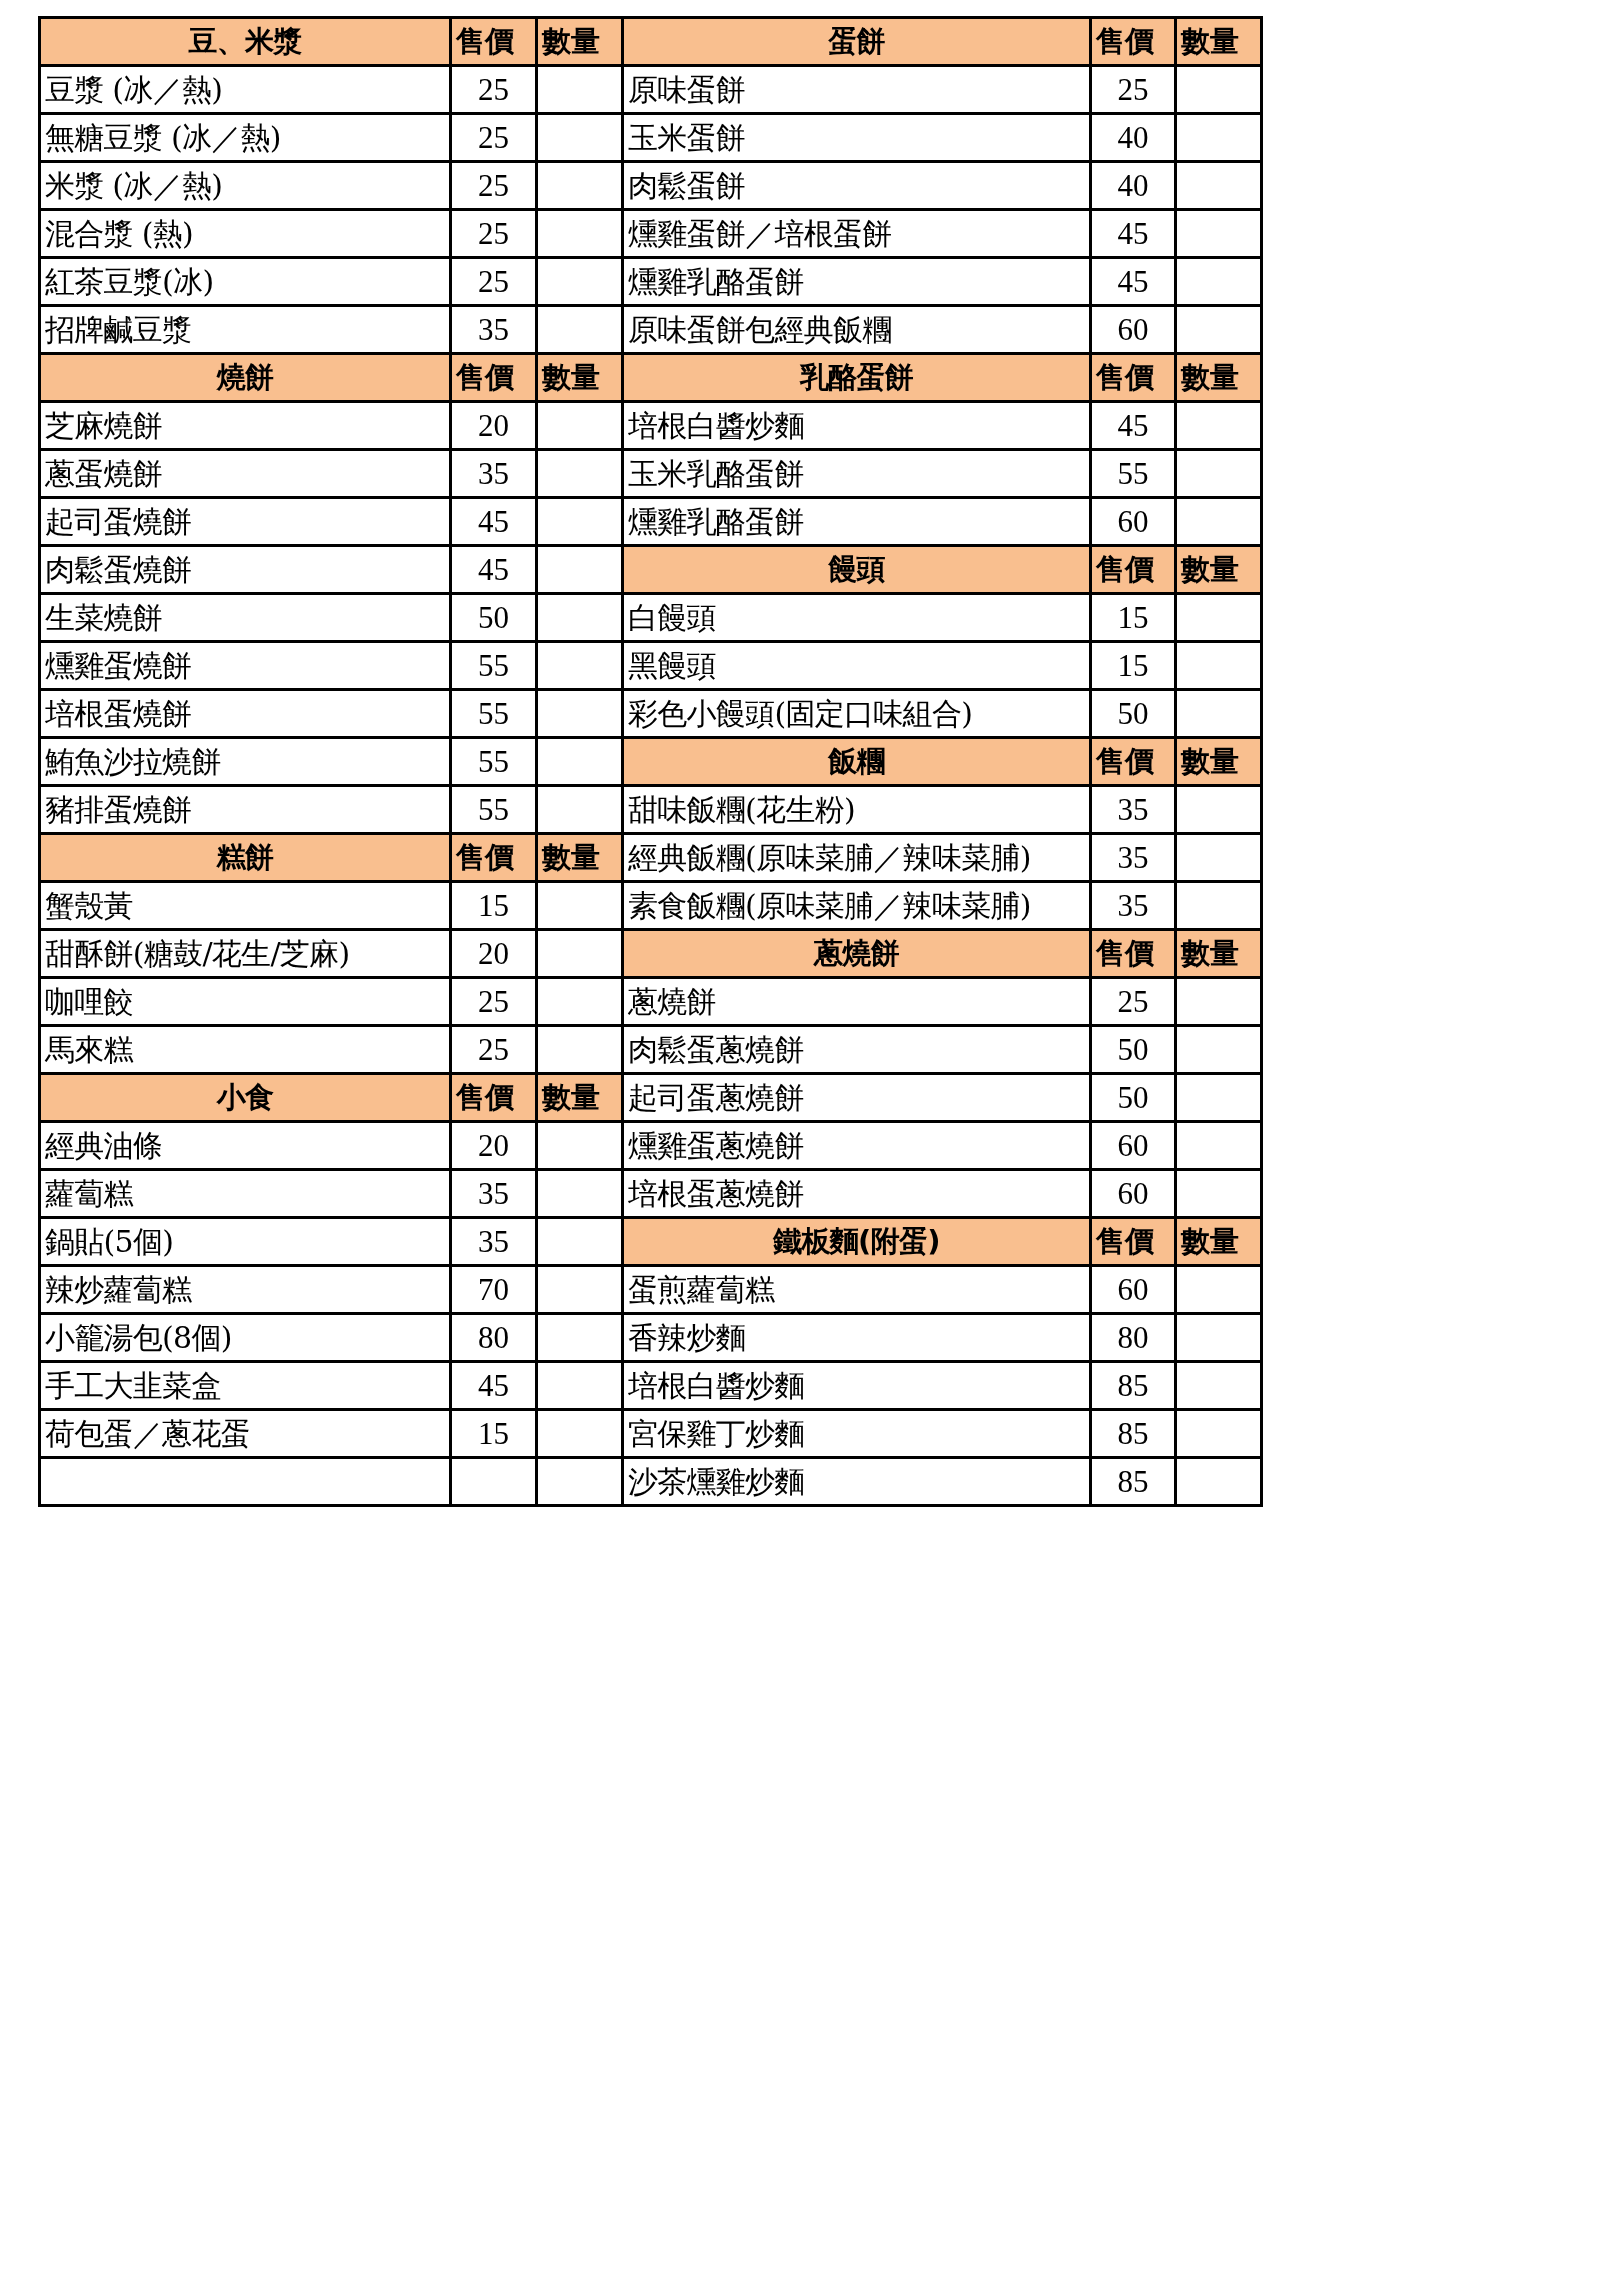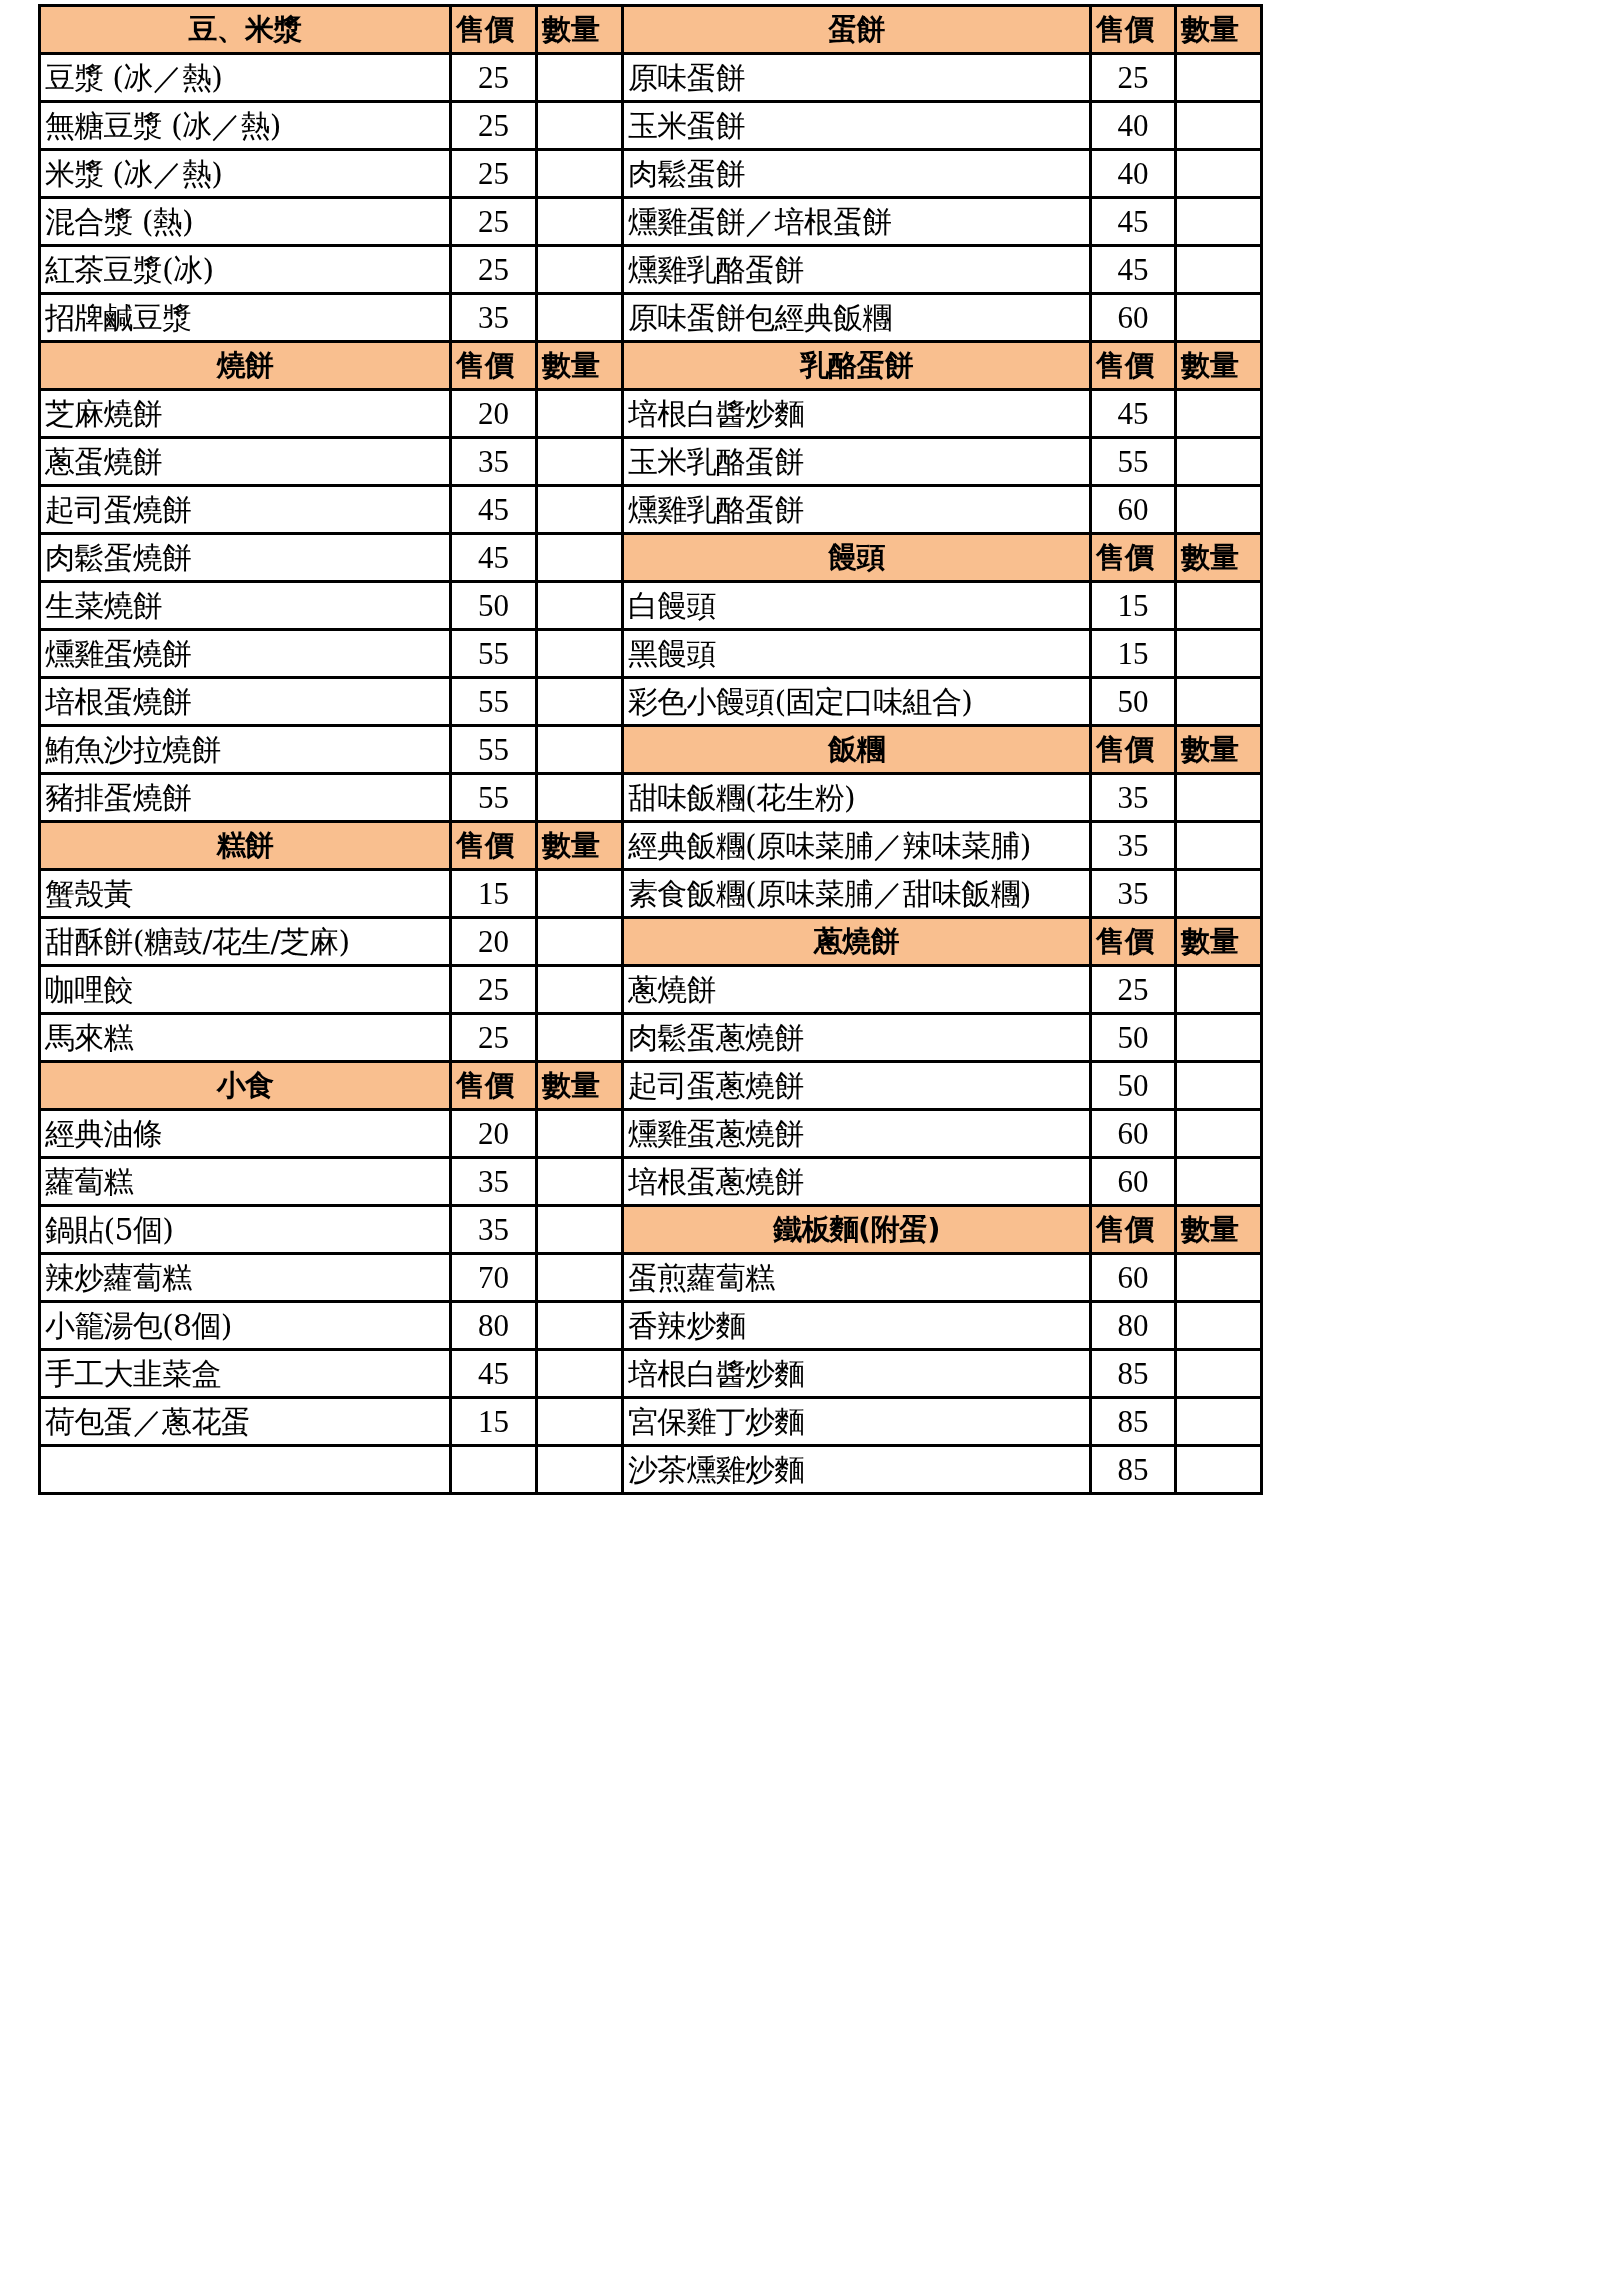--- a/index.html
+++ b/index.html
@@ -11,21 +11,21 @@
       width: 1623px;
       height: 2295px;
       position: relative;
       overflow: hidden;
       font-family: "DejaVu Serif", "Liberation Serif", serif;
       color: #000;
     }
     #menu {
       position: absolute;
       left: 38px;
-      top: 4px;
+      top: 16px;
       width: 1221px;
       border-collapse: collapse;
       table-layout: fixed;
       border: 3.9px solid #000;
     }
     #menu col.c-name { width: 411px; }
     #menu col.c-price { width: 86px; }
     #menu col.c-qty { width: 86px; }
     #menu col.c-name2 { width: 468px; }
     #menu col.c-price2 { width: 85px; }
@@ -220,21 +220,21 @@
         <td class="hdr price">售價</td>
         <td class="hdr qty">數量</td>
         <td class="name">經典飯糰(原味菜脯／辣味菜脯)</td>
         <td class="price">35</td>
         <td class="qty"></td>
       </tr>
       <tr>
         <td class="name">蟹殼黃</td>
         <td class="price">15</td>
         <td class="qty"></td>
-        <td class="name">素食飯糰(原味菜脯／甜味飯糰)</td>
+        <td class="name">素食飯糰(原味菜脯／辣味菜脯)</td>
         <td class="price">35</td>
         <td class="qty"></td>
       </tr>
       <tr>
         <td class="name">甜酥餅(糖鼓/花生/芝麻)</td>
         <td class="price">20</td>
         <td class="qty"></td>
         <td class="hdr name">蔥燒餅</td>
         <td class="hdr price">售價</td>
         <td class="hdr qty">數量</td>

